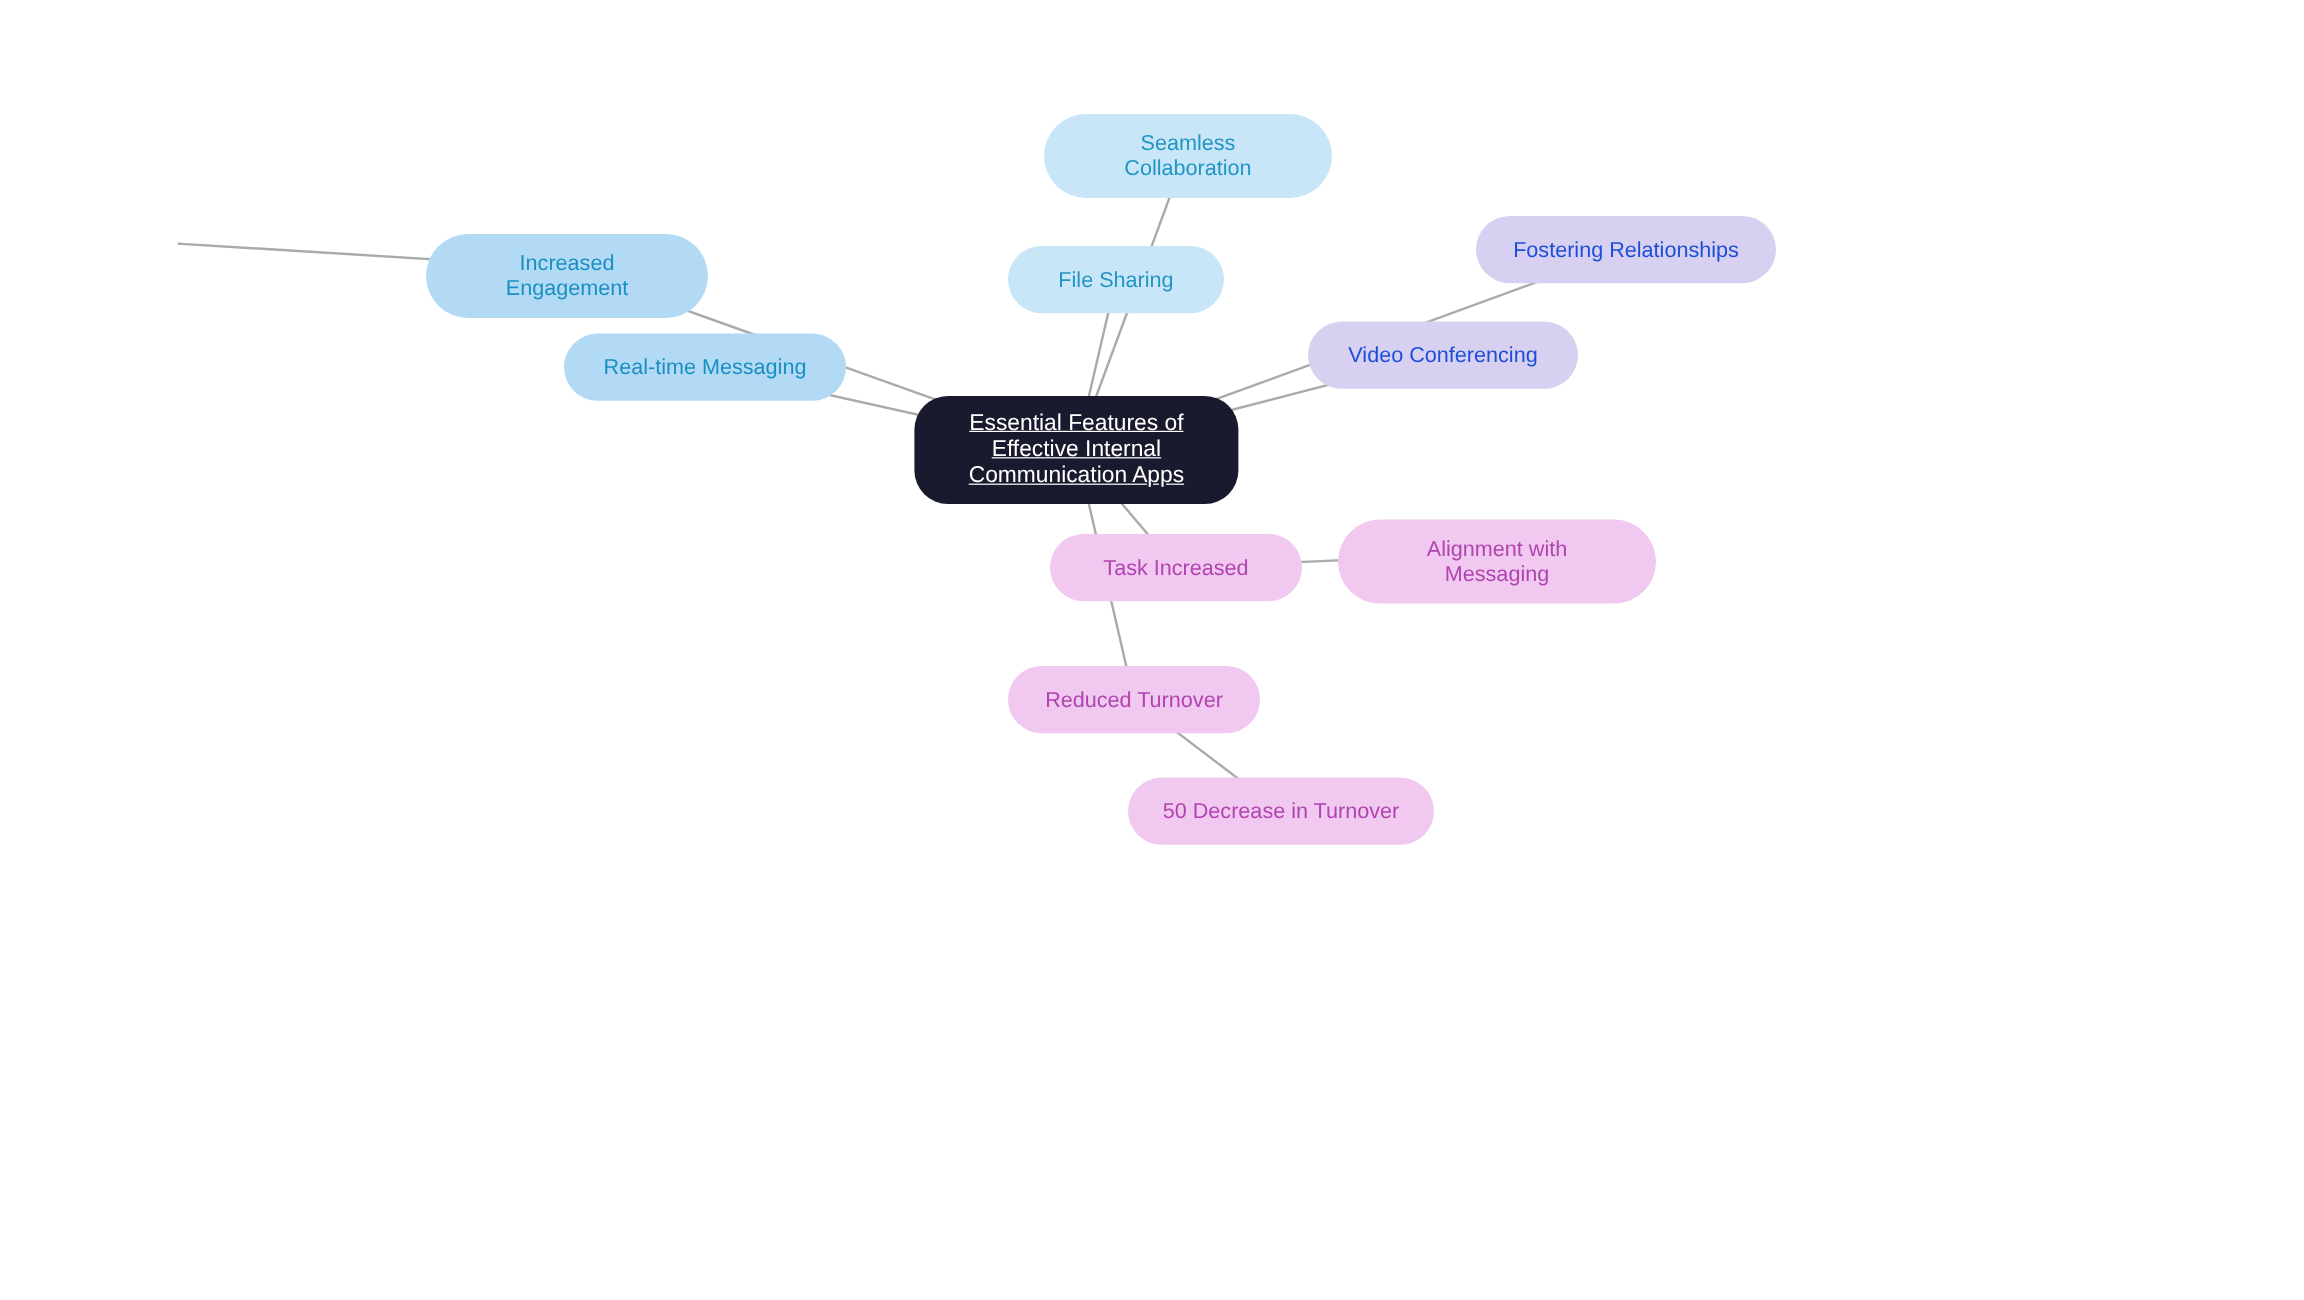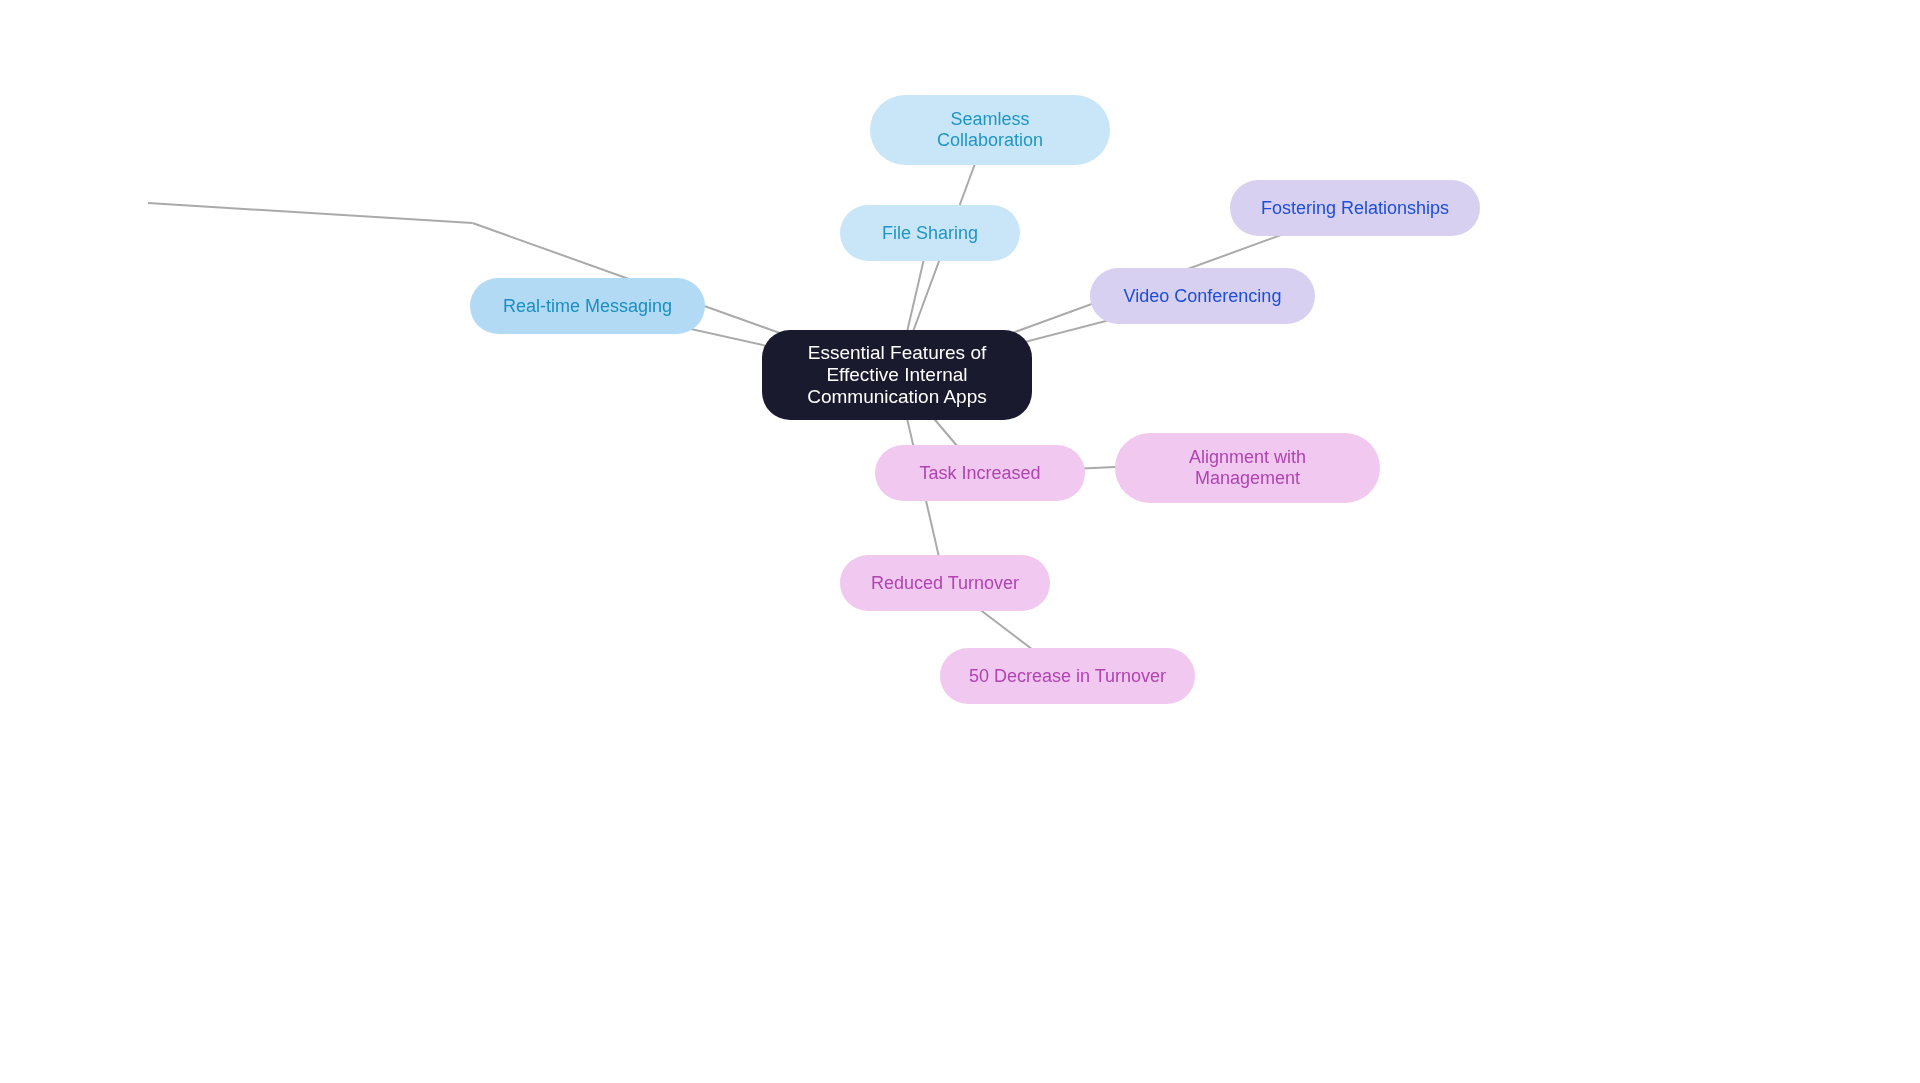--- a/index.html
+++ b/index.html
@@ -37,20 +37,21 @@
     }
     .node-center {
       background: #1a1a2e;
       color: #ffffff;
       font-size: 19px;
       font-weight: 500;
       border-radius: 28px;
       width: 270px;
       height: 90px;
       padding: 14px 24px;
+      text-decoration: underline;
     }
     .node-blue-light {
       background: #c8e6f7;
       color: #2196c4;
       border: none;
     }
     .node-blue-medium {
       background: #b3daf5;
       color: #1a8fc2;
       border: none;
@@ -82,18 +83,19 @@
       <line x1="980" y1="473" x2="1247.5" y2="461" stroke="#aaaaaa" stroke-width="2"></line>
       <line x1="897" y1="375" x2="945" y2="583" stroke="#aaaaaa" stroke-width="2"></line>
       <line x1="945" y1="583" x2="1067.5" y2="676" stroke="#aaaaaa" stroke-width="2"></line>
     </svg>
 <div class="node node-center" style="left: 762px; top: 330px; width: 270px; height: 90px;">Essential Features of Effective
 Internal Communication Apps</div>
     <div class="node node-blue-light" style="left: 840px; top: 205px; width: 180px; min-height: 56px;">File Sharing</div>
     <div class="node node-blue-light" style="left: 870px; top: 95px; width: 240px; min-height: 56px;">Seamless Collaboration</div>
     <div class="node node-purple-light" style="left: 1230px; top: 180px; width: 250px; min-height: 56px;">Fostering Relationships</div>
     <div class="node node-purple-light" style="left: 1090px; top: 268px; width: 225px; min-height: 56px;">Video Conferencing</div>
+    <div class="node node-blue-medium" style="left: 355px; top: 195px; width: 235px; min-height: 56px;">Increased Engagement</div>
     <div class="node node-blue-medium" style="left: 470px; top: 278px; width: 235px; min-height: 56px;">Real-time Messaging</div>
     <div class="node node-pink-light" style="left: 875px; top: 445px; width: 210px; min-height: 56px;">Task Increased</div>
-    <div class="node node-pink-light" style="left: 1115px; top: 433px; width: 265px; min-height: 56px;">Alignment with Management</div>
+    <div class="node node-pink-light" style="left: 1115px; top: 433px; width: 265px; min-height: 56px;">Alignment with Messaging</div>
     <div class="node node-pink-light" style="left: 840px; top: 555px; width: 210px; min-height: 56px;">Reduced Turnover</div>
     <div class="node node-pink-light" style="left: 940px; top: 648px; width: 255px; min-height: 56px;">50 Decrease in Turnover</div>
   </div>
 
 </body></html>

